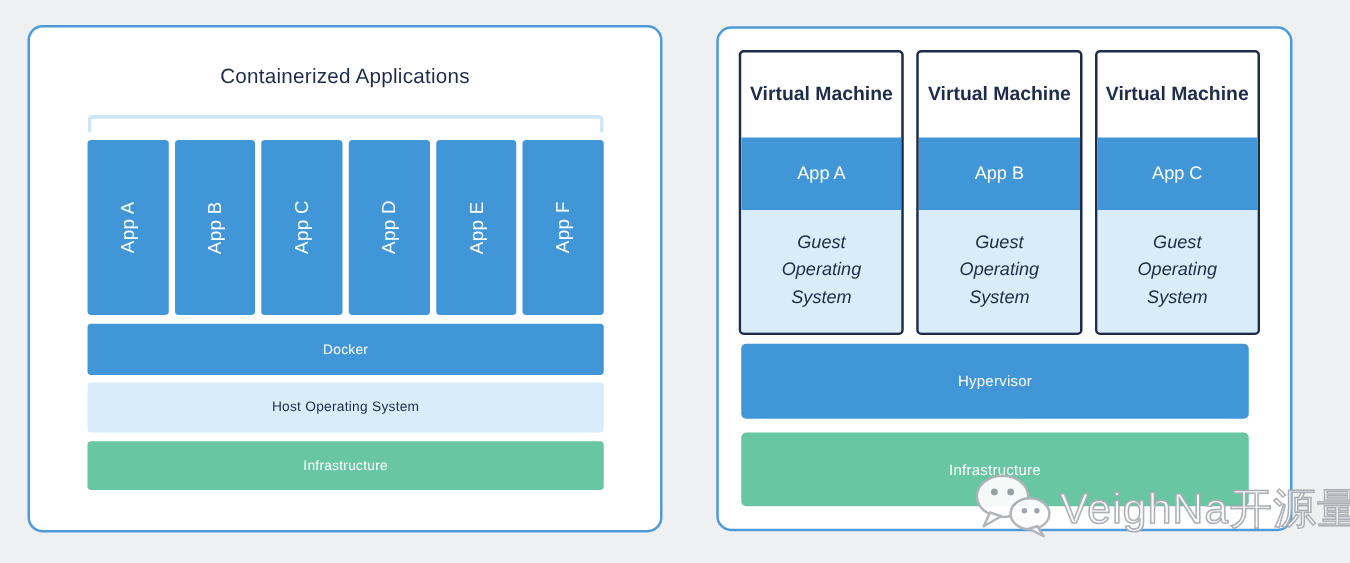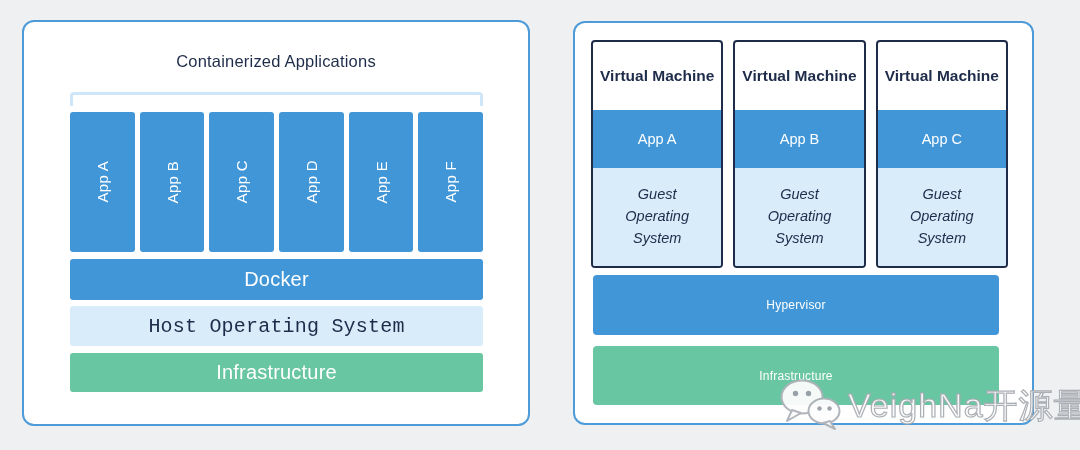--- a/index.html
+++ b/index.html
@@ -41,27 +41,27 @@
     flex:1;background:var(--blue);border-radius:3px;
     display:flex;align-items:center;justify-content:center;
   }
   .app-col span{
     writing-mode:vertical-rl;transform:rotate(180deg);
     color:#fff;font-size:15px;letter-spacing:.3px;white-space:nowrap;
   }
   .layer{
     position:absolute;left:46px;width:413px;border-radius:3px;
     display:flex;align-items:center;justify-content:center;
-    font-size:20px;color:#fff;letter-spacing:.2px;
+    font-size:11px;color:#fff;letter-spacing:.2px;
   }
   .layer-blue{background:var(--blue);}
   .layer-light{background:var(--light-blue);color:var(--navy);}
   .layer-green{background:var(--green);}
   .docker-layer{top:237px;height:41px;}
-  .host-layer{top:284px;height:40px;font-family:Liberation Mono, monospace;}
+  .host-layer{top:284px;height:40px;}
   .infra-layer-left{top:331px;height:39px;}
 
   .vm-row{
     position:absolute;left:16px;right:24px;top:17px;height:228px;
     display:flex;gap:10px;
   }
   .vm-box{
     flex:1;background:#fff;border:2px solid var(--navy);border-radius:4px;
     display:flex;flex-direction:column;overflow:hidden;
   }

